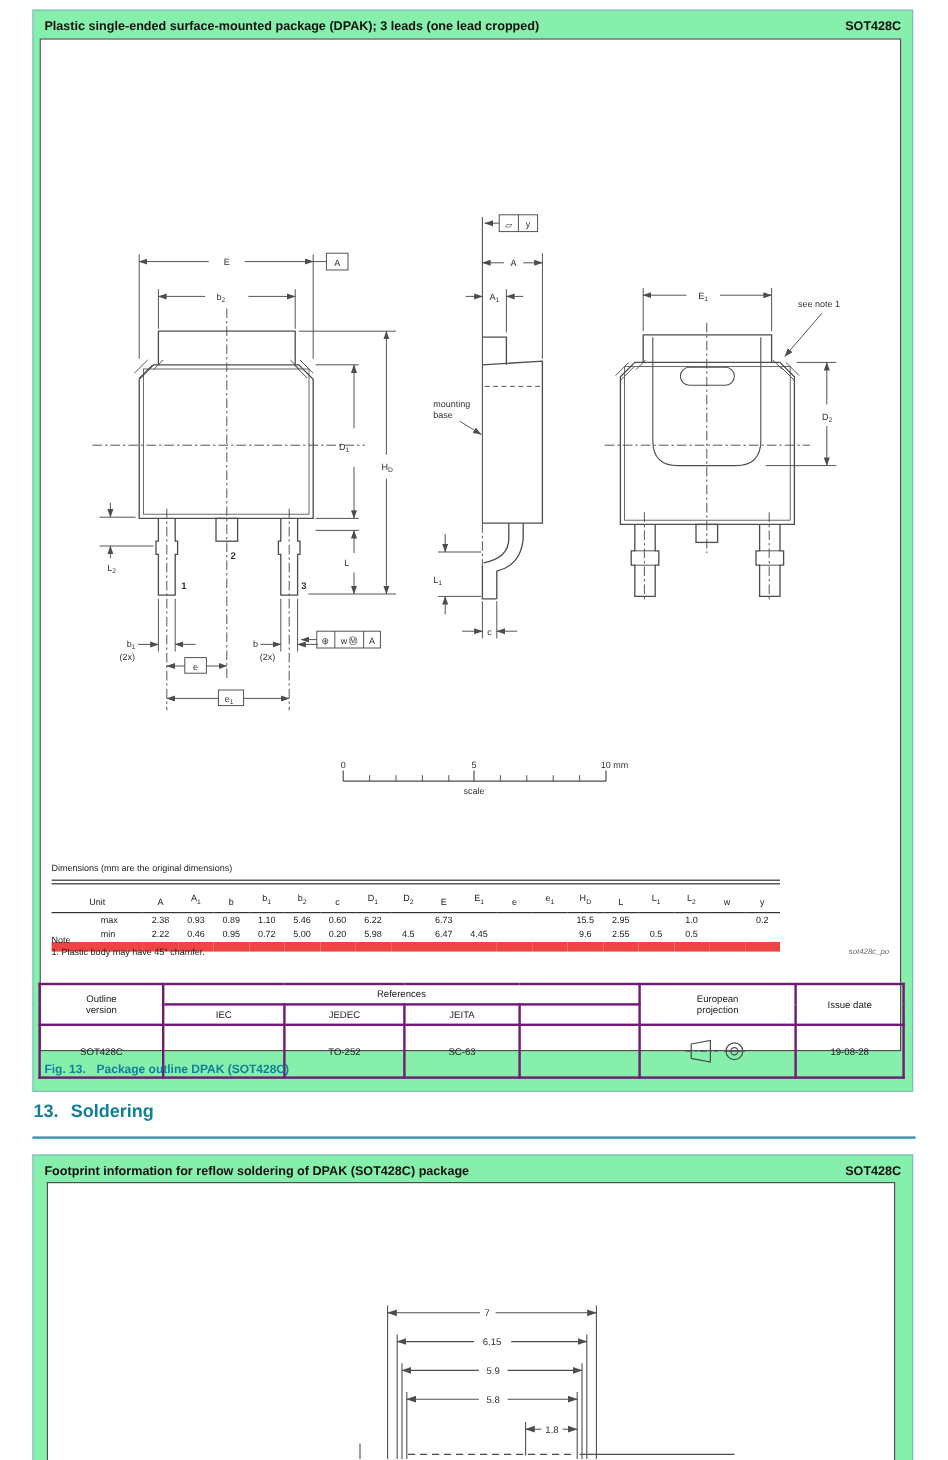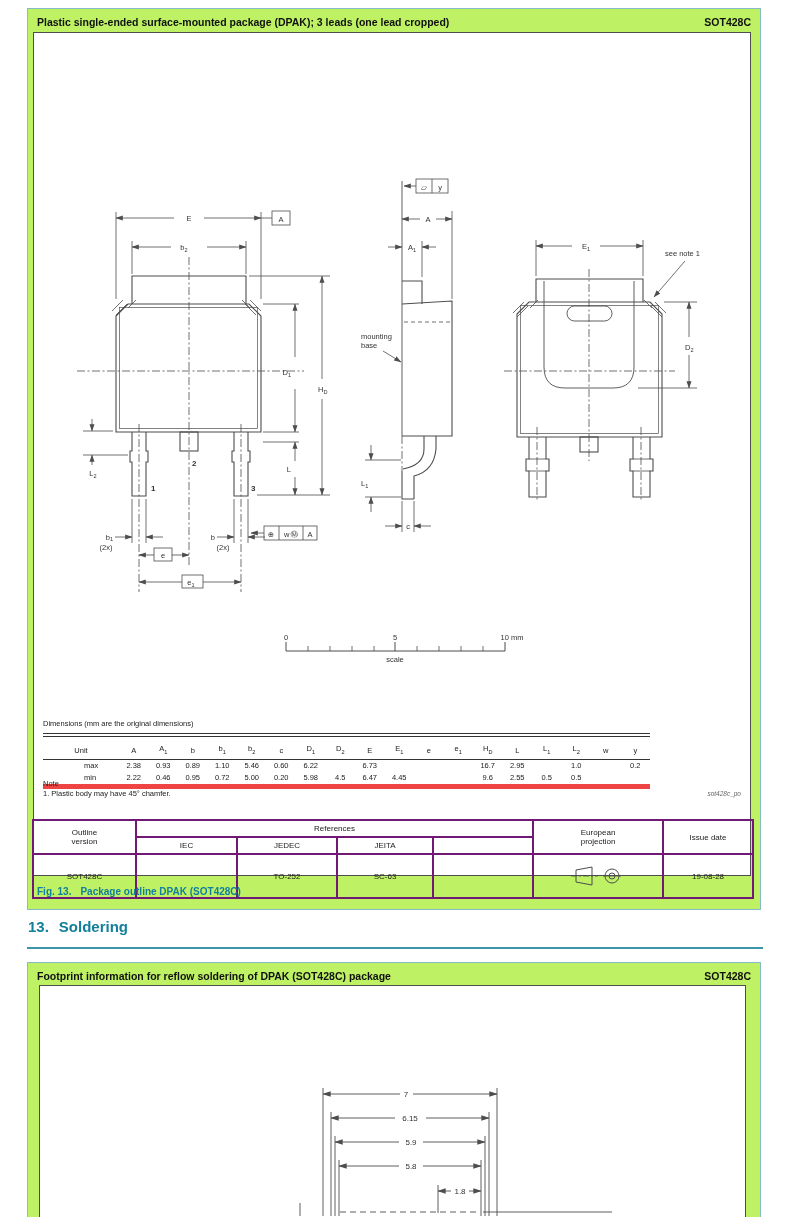--- a/index.html
+++ b/index.html
@@ -1,35 +1,35 @@
 <!DOCTYPE html>
 <html><head>
 <meta charset="utf-8">
 <style>
   html,body{margin:0;padding:0;background:#fff;}
   .page{position:relative;width:790px;height:1217px;overflow:hidden;background:#fff;
         font-family:"Liberation Sans",sans-serif;color:#222;}
-  .figbox{position:absolute;border:1px solid #85bbc9;background:#bef264;box-sizing:border-box;}
+  .figbox{position:absolute;border:1px solid #85bbc9;background:#86efac;box-sizing:border-box;}
   .fighead{position:absolute;top:7px;left:9px;right:9px;display:flex;justify-content:space-between;
            font-size:10.5px;font-weight:bold;color:#111;}
   .innerbox{position:absolute;border:1.5px solid #4d4d4d;box-sizing:content-box;background:#fff;}
   svg{display:block;}
   svg text{font-family:"Liberation Sans",sans-serif;font-size:7.5px;fill:#333;}
   svg .ss{font-size:5.6px;}
   svg .pin{font-weight:bold;font-size:8px;}
   svg .dim8{font-size:8px;}
   
   .dims{position:absolute;left:9px;top:652px;width:607px;font-size:7.5px;color:#222;margin-top:32px;}
   .dims .title{height:14px;line-height:14px;}
   .dims .tline{border-top:1px solid #333;margin-top:2px;}
   .dims table{border-collapse:collapse;table-layout:fixed;width:607px;margin-top:1px;}
   .dims thead th{font-weight:normal;font-size:7.5px;text-align:center;vertical-align:bottom;
                  padding:6px 0 4px 0;border-bottom:1.5px solid #333;}
   .dims tbody td{text-align:center;height:12px;line-height:11px;font-size:7.5px;padding:0;}
-  .dims tbody tr:last-child td{border-bottom:5px solid #ef4444;}
+  .dims tbody tr:last-child td{border-bottom:8px solid #ef4444;}
   .dims td.c0{text-align:left;}
   .dims td.c0 .u{display:inline-block;width:34px;padding-left:7px;}
   .dims td.c0 .rl{display:inline-block;}
   .dims th.c0{text-align:center;}
   sub{font-size:5.6px;}
   .note{position:absolute;left:9px;top:746px;font-size:7.5px;line-height:10px;color:#222;}
   .wm{position:absolute;right:9px;top:757px;font-size:6.5px;font-style:italic;color:#666;}
   
   .rtable{position:absolute;left:-2px;top:786px;width:720px;border-collapse:collapse;table-layout:fixed;
           font-size:8px;color:#222;}
@@ -338,21 +338,21 @@
                 <td>0.89</td>
                 <td>1.10</td>
                 <td>5.46</td>
                 <td>0.60</td>
                 <td>6.22</td>
                 <td></td>
                 <td>6.73</td>
                 <td></td>
                 <td></td>
                 <td></td>
-                <td>16.7</td>
+                <td>15.5</td>
                 <td>2.95</td>
                 <td></td>
                 <td>1.0</td>
                 <td></td>
                 <td>0.2</td>
               </tr>
               <tr>
                 <td class="c0"><span class="u"></span><span class="rl">min</span></td>
                 <td>2.22</td>
                 <td>0.46</td>

